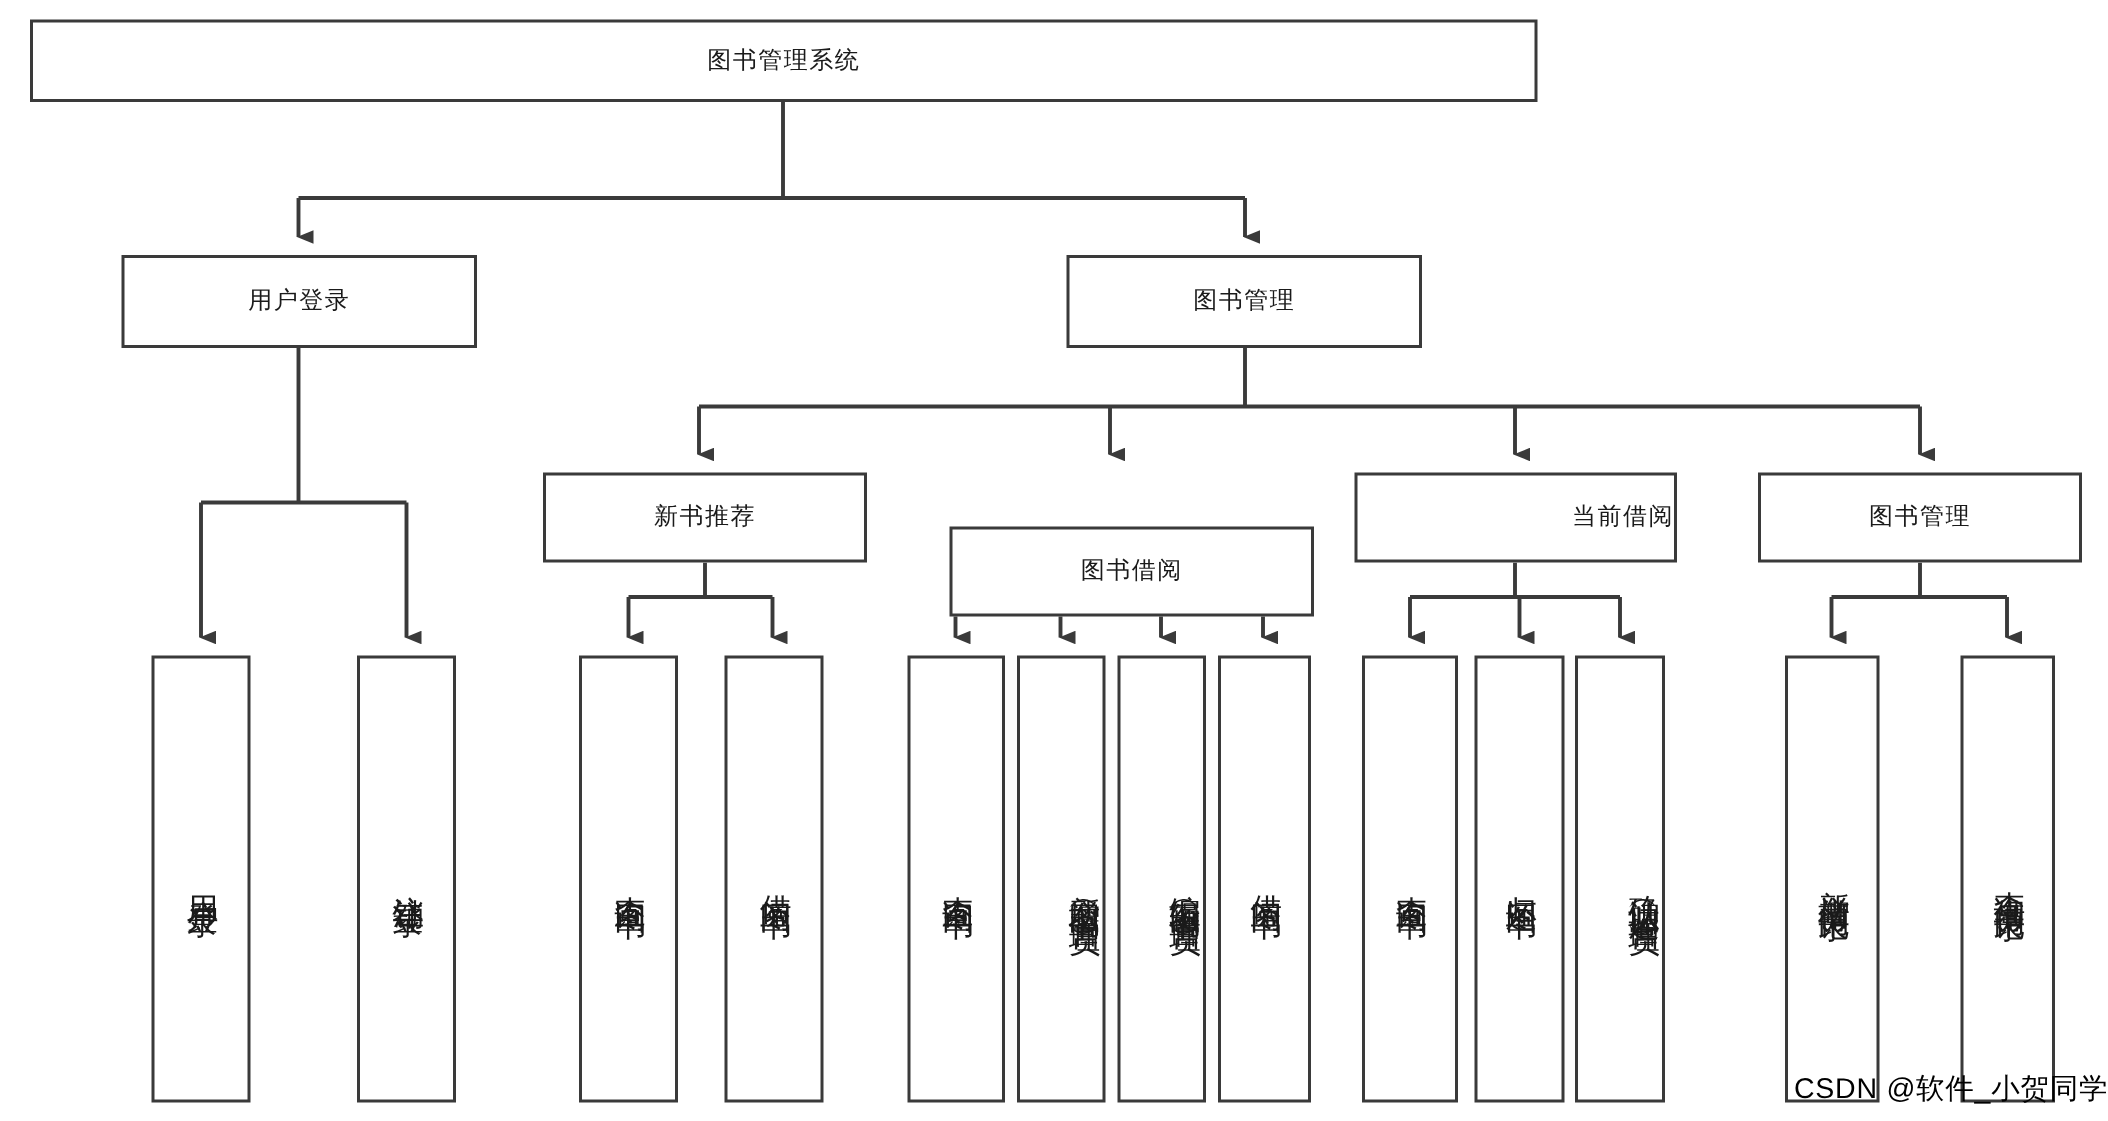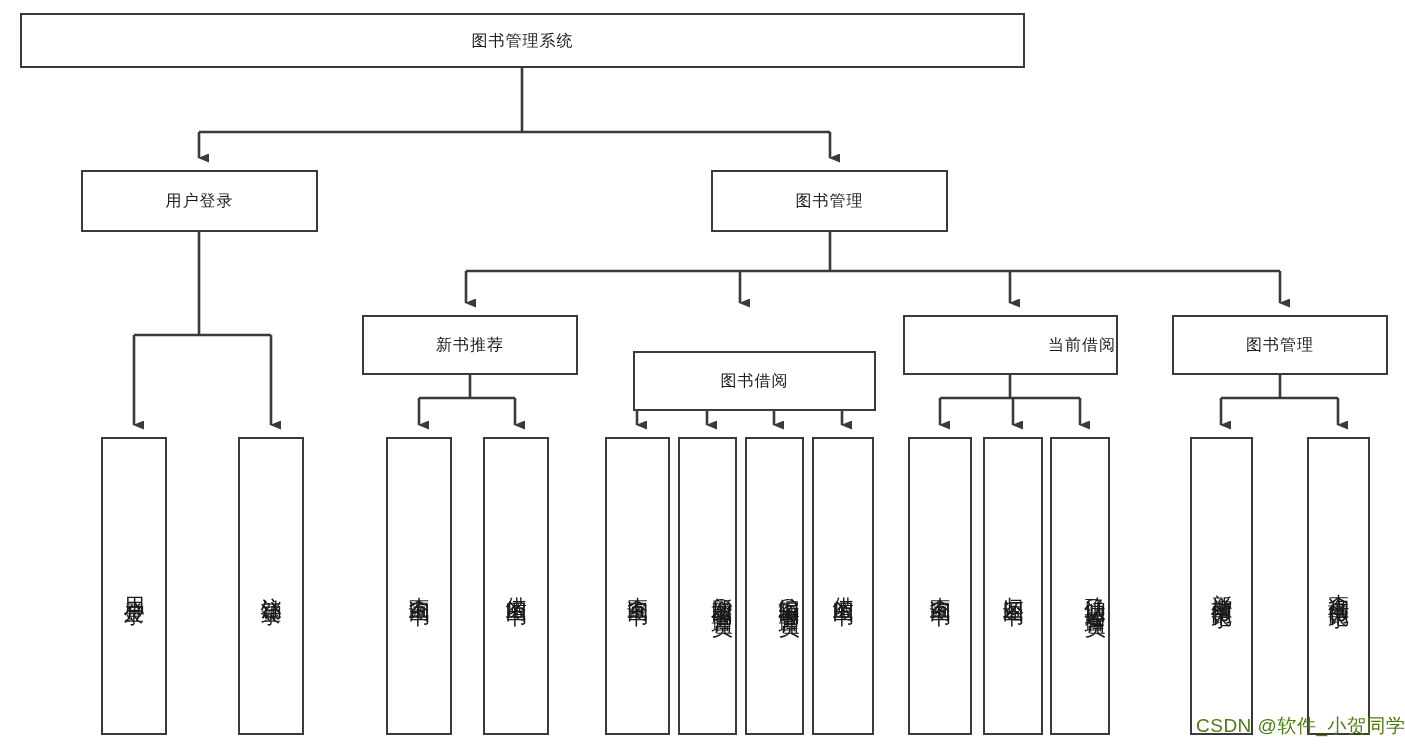--- a/index.html
+++ b/index.html
@@ -54,21 +54,21 @@
   }
   .node-v.center-v {
     align-items: center;
     padding-top: 0;
   }
   .watermark {
     position: absolute;
     left: 1196px;
     top: 713px;
     font-size: 19px;
-    color: #4d7c0f;
+    color: #000000;
     white-space: nowrap;
     z-index: 6;
     letter-spacing: 0.5px;
   }
 </style>
 </head>
 <body>
 
 <div id="canvas">
 

